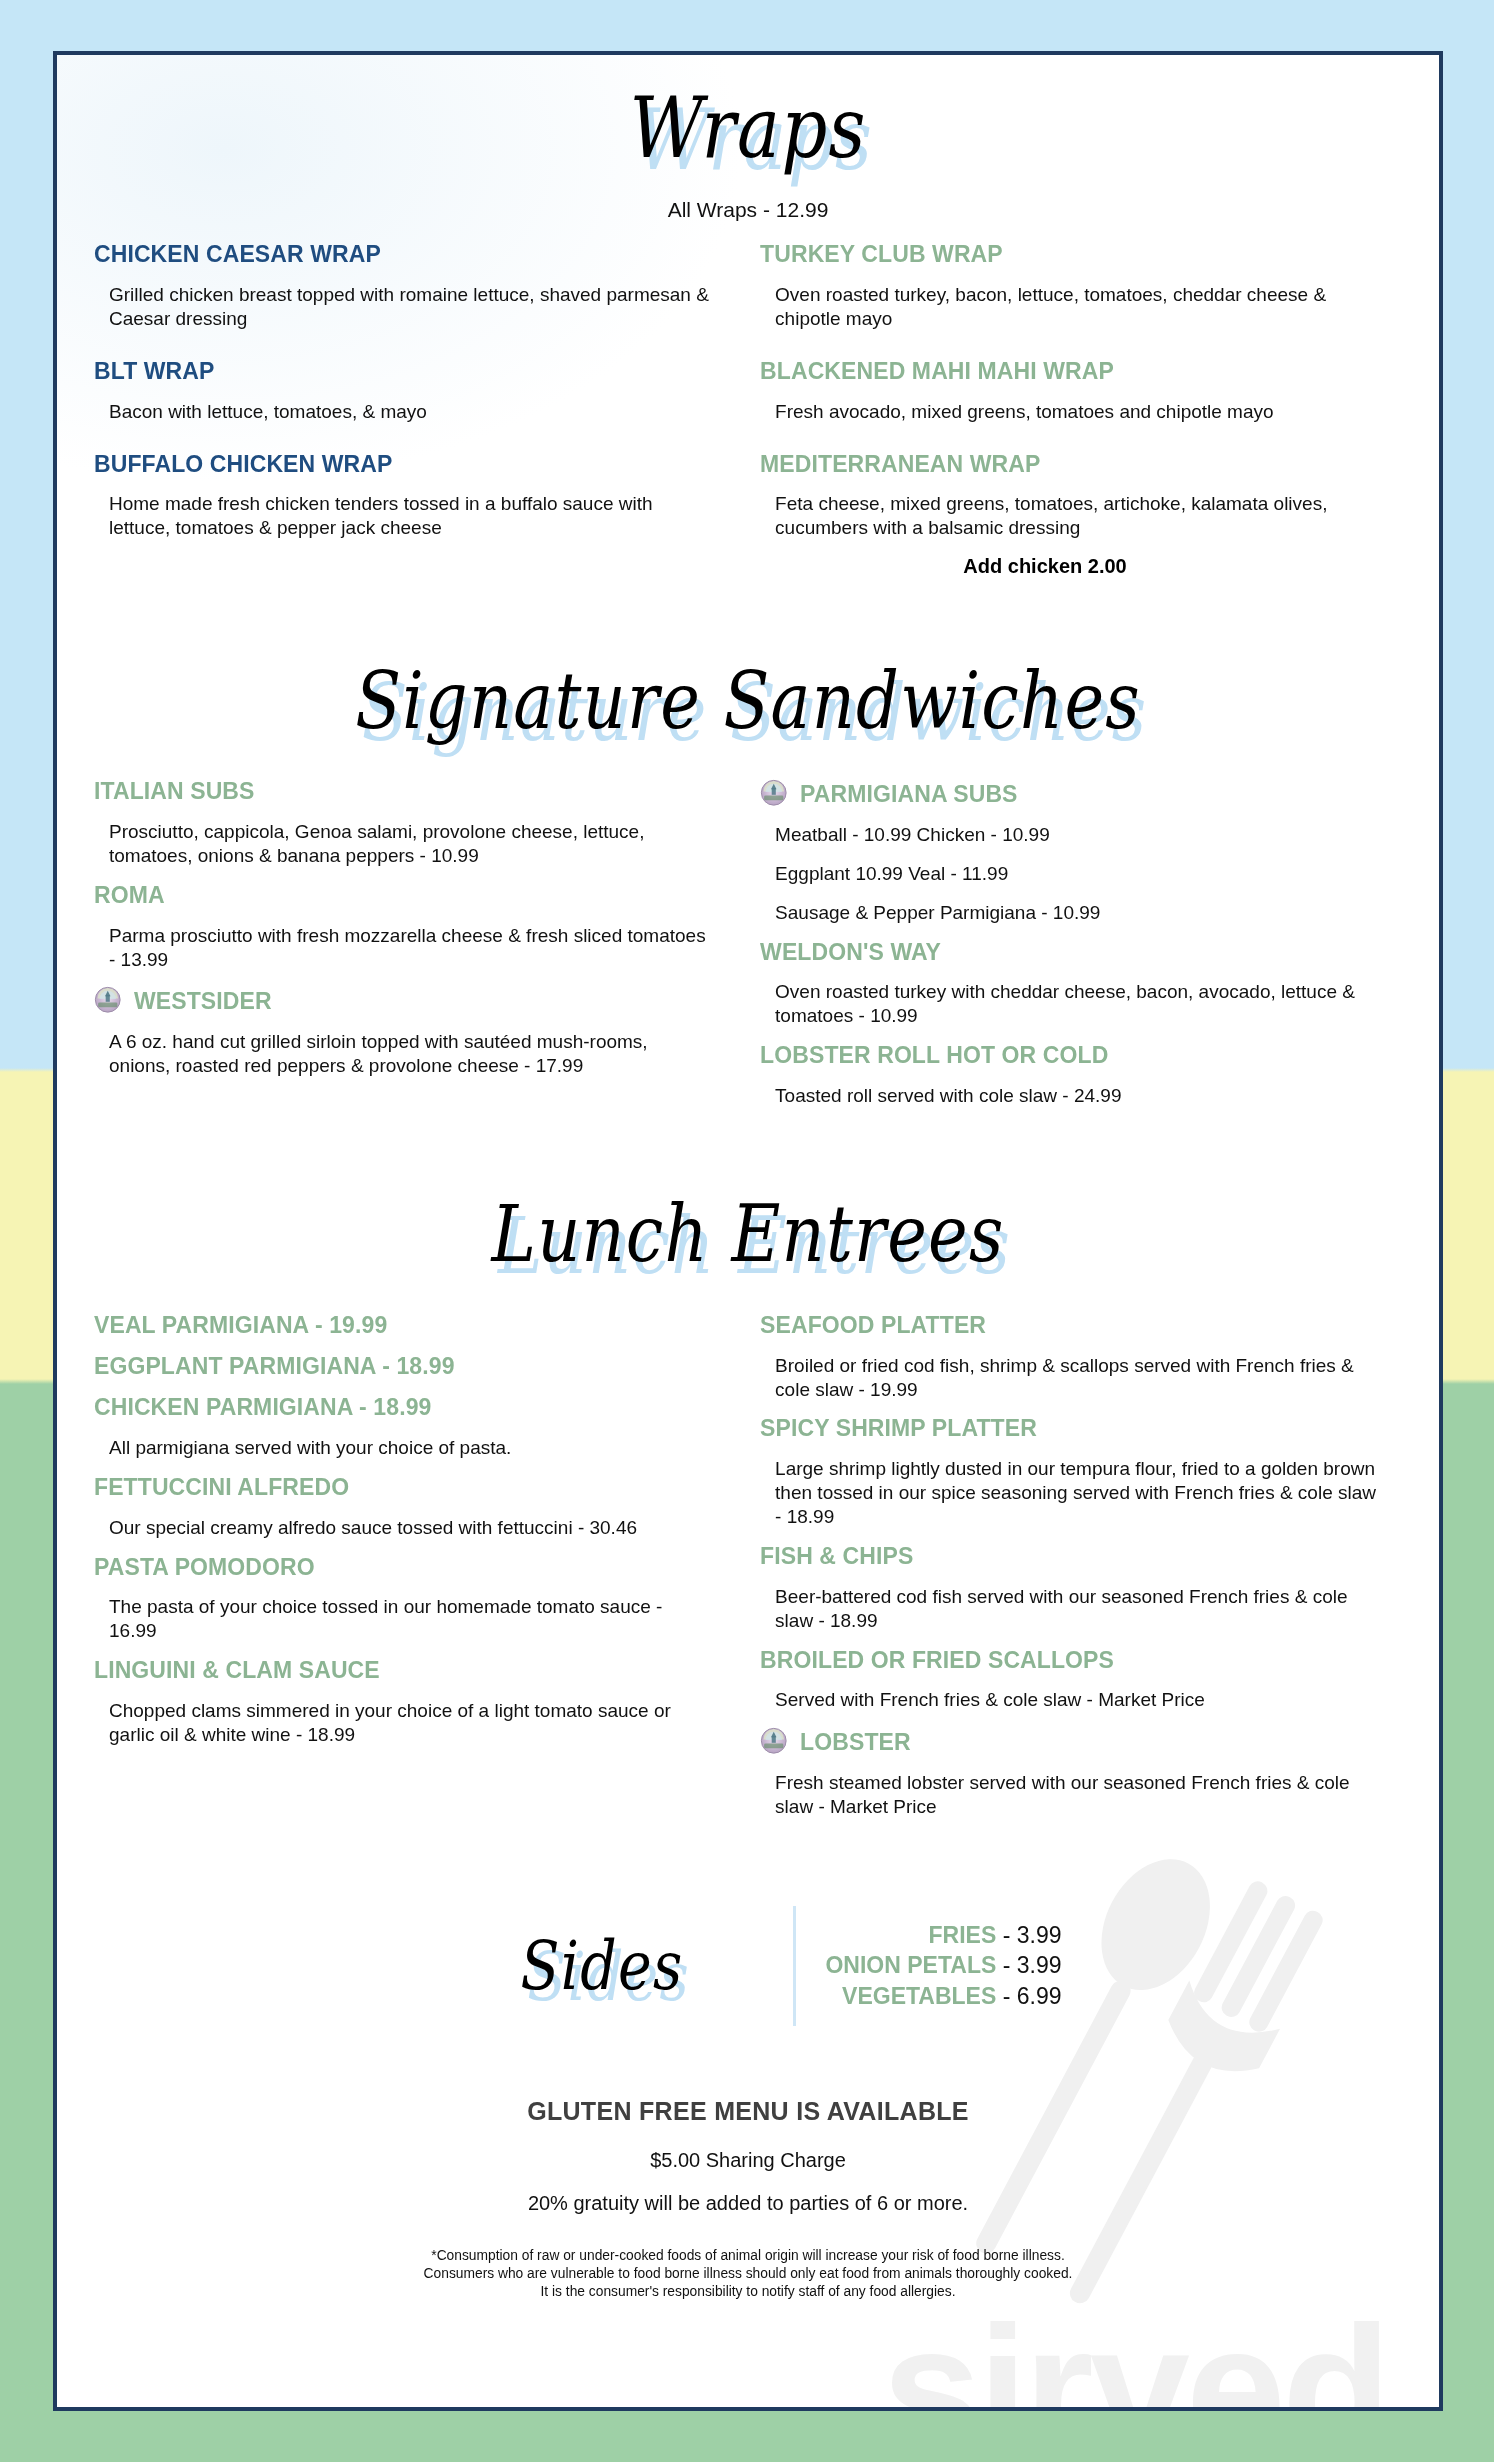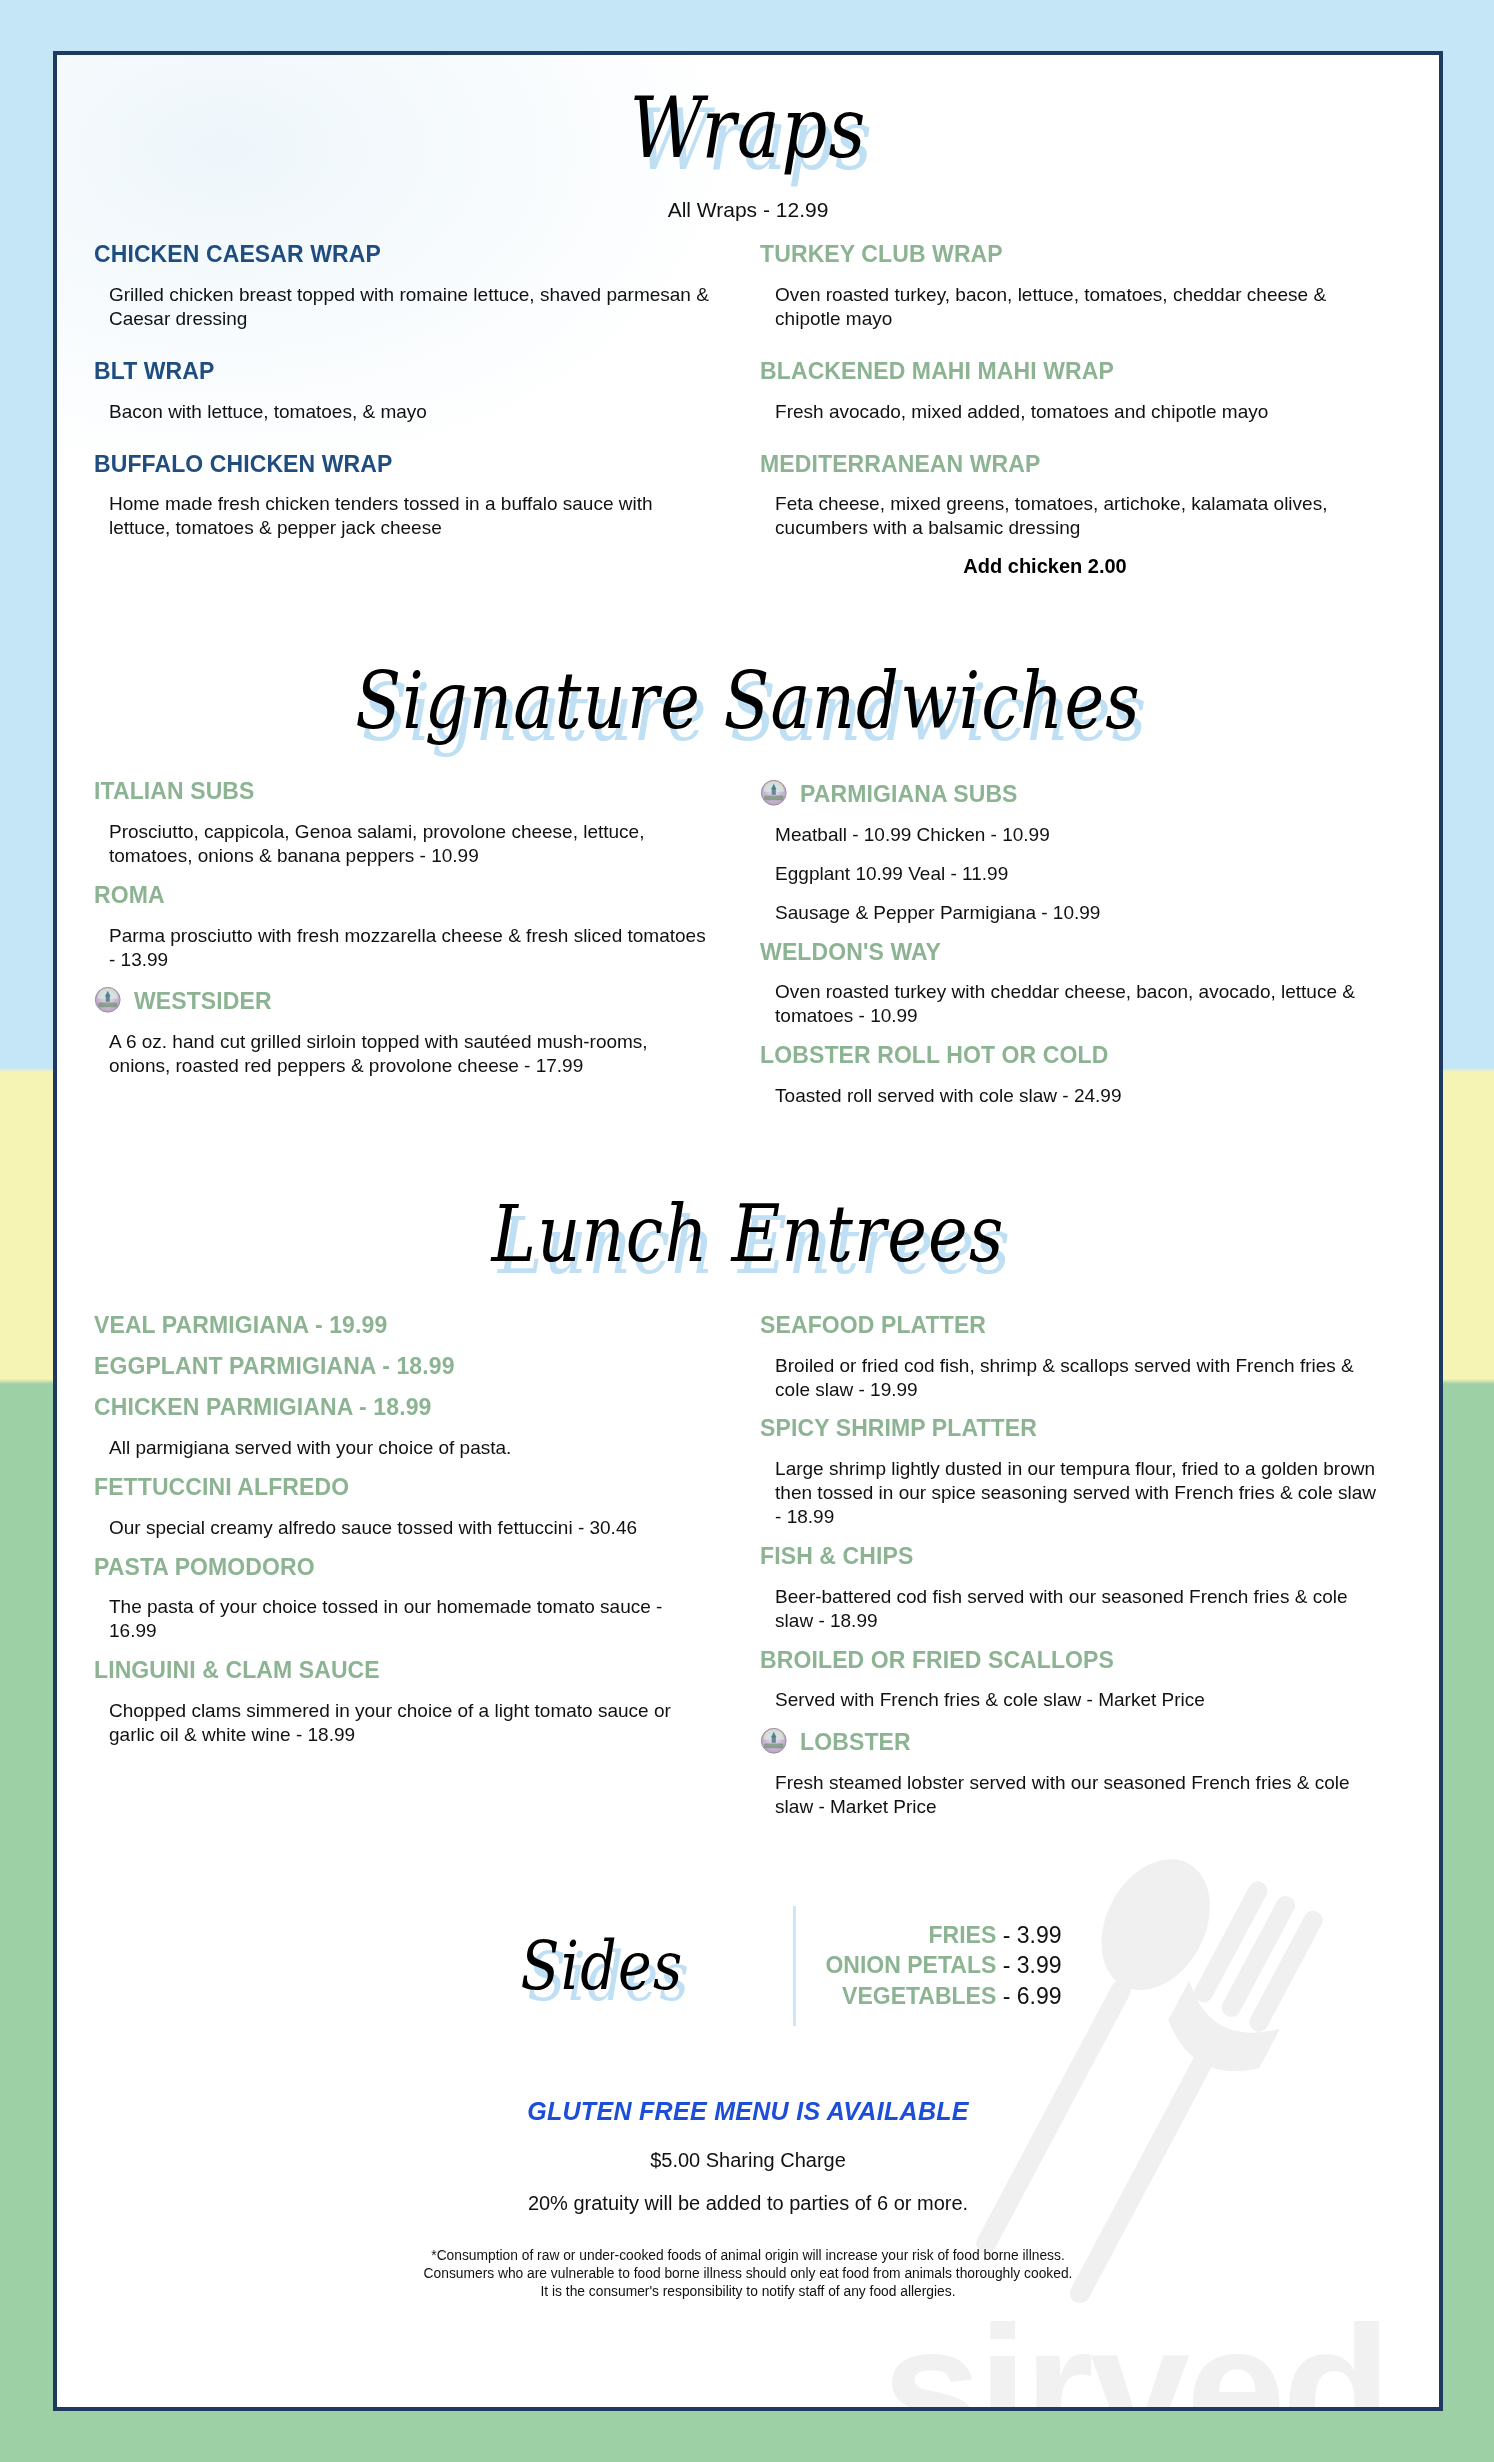--- a/index.html
+++ b/index.html
@@ -195,23 +195,22 @@
   
   .footer {
     text-align: center;
     margin-top: 71px;
     position: relative;
     z-index: 5;
   }
   .gf-line {
     font-size: 25px;
     font-weight: 700;
-    color: #1d4ed8;
+    color: #404040;
     letter-spacing: 0.3px;
-    font-style: italic;
   }
   .charge-line {
     font-size: 20px;
     color: #111;
     margin-top: 23px;
   }
   .gratuity-line {
     font-size: 20px;
     color: #111;
     margin-top: 20.3px;
@@ -283,21 +282,21 @@
       <div class="col col-right">
 
         <div class="item">
           <div class="item-head green">TURKEY CLUB WRAP</div>
           <div class="item-desc">Oven roasted turkey, bacon, lettuce, tomatoes, cheddar cheese &amp; chipotle mayo</div>
         </div>
         <div class="spacer-sm"></div>
 
         <div class="item">
           <div class="item-head green">BLACKENED MAHI MAHI WRAP</div>
-          <div class="item-desc">Fresh avocado, mixed added, tomatoes and chipotle mayo</div>
+          <div class="item-desc">Fresh avocado, mixed greens, tomatoes and chipotle mayo</div>
         </div>
         <div class="spacer-sm"></div>
 
         <div class="item">
           <div class="item-head green">MEDITERRANEAN WRAP</div>
           <div class="item-desc">Feta cheese, mixed greens, tomatoes, artichoke, kalamata olives, cucumbers with a balsamic dressing</div>
         </div>
         <div class="add-chicken">Add chicken 2.00</div>
       </div>
     </div>

